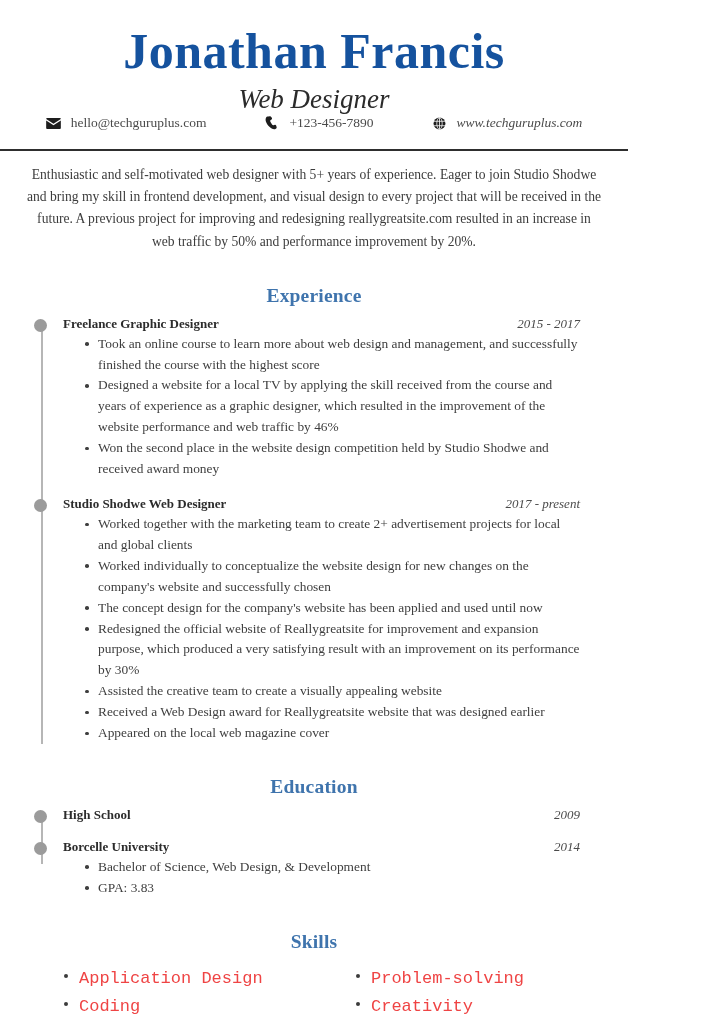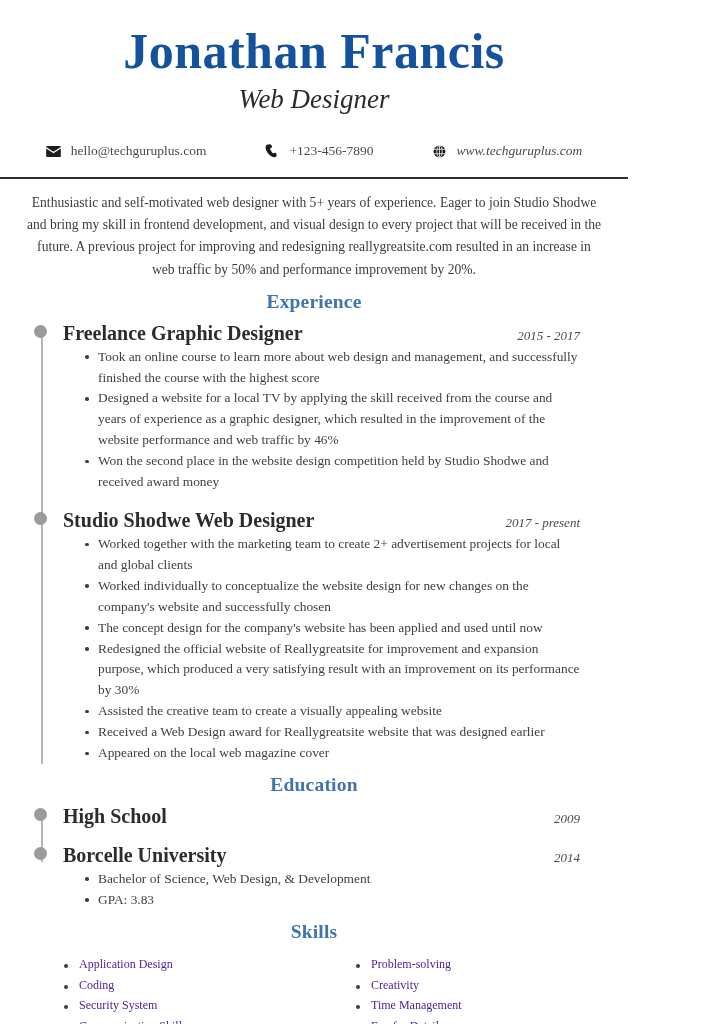--- a/index.html
+++ b/index.html
@@ -45,21 +45,20 @@
     font-weight: 400;
     color: #2b2b2b;
     margin: 6px 0 0 0;
     line-height: 1.15;
   }
 
   .contact-row {
     display: flex;
     justify-content: center;
     align-items: center;
-    margin-top: 28px;
     gap: 0;
   }
   .contact-item {
     display: flex;
     align-items: center;
     font-size: 13.5px;
     color: #4a4a4a;
     white-space: nowrap;
   }
   .contact-item + .contact-item { margin-left: 58px; }
@@ -90,21 +89,21 @@
     color: #3c3c3c;
     padding: 13px 26px 0 26px;
   }
 
   
   .section-title {
     text-align: center;
     font-size: 19.5px;
     font-weight: 700;
     color: #3f74ad;
-    margin: 10px 0 9px 0;
+    margin: 32px 0 9px 0;
     letter-spacing: 0.2px;
   }
 
   
   .timeline {
     position: relative;
     padding-left: 63px;
     padding-right: 48px;
   }
   .tl-rail {
@@ -126,21 +125,21 @@
     height: 13px;
     border-radius: 50%;
     background: #9b9b9b;
   }
   .tl-head {
     display: flex;
     justify-content: space-between;
     align-items: baseline;
   }
   .tl-title {
-    font-size: 20px;
+    font-size: 13px;
     font-weight: 700;
     color: #2c2c2c;
   }
   .tl-date {
     font-size: 13px;
     font-style: italic;
     color: #4a4a4a;
     white-space: nowrap;
     padding-left: 14px;
   }
@@ -183,25 +182,26 @@
   }
   .skills-col:first-child { padding-left: 24px; }
   .skills-col:last-child  { padding-left: 42px; }
   ul.skill-list {
     list-style: none;
     margin: 0;
     padding: 0;
   }
   ul.skill-list li {
     position: relative;
-    font-size: 12px;
+    font-size: 17px;
     line-height: 1.48;
-    color: #4c1d95;
+    color: #ef4444;
     padding-left: 15px;
     margin-bottom: 3px;
+    font-family: Liberation Mono, monospace;
   }
   ul.skill-list li::before {
     content: "";
     position: absolute;
     left: 0;
     top: 8px;
     width: 4px;
     height: 4px;
     border-radius: 50%;
     background: #3c3c3c;

